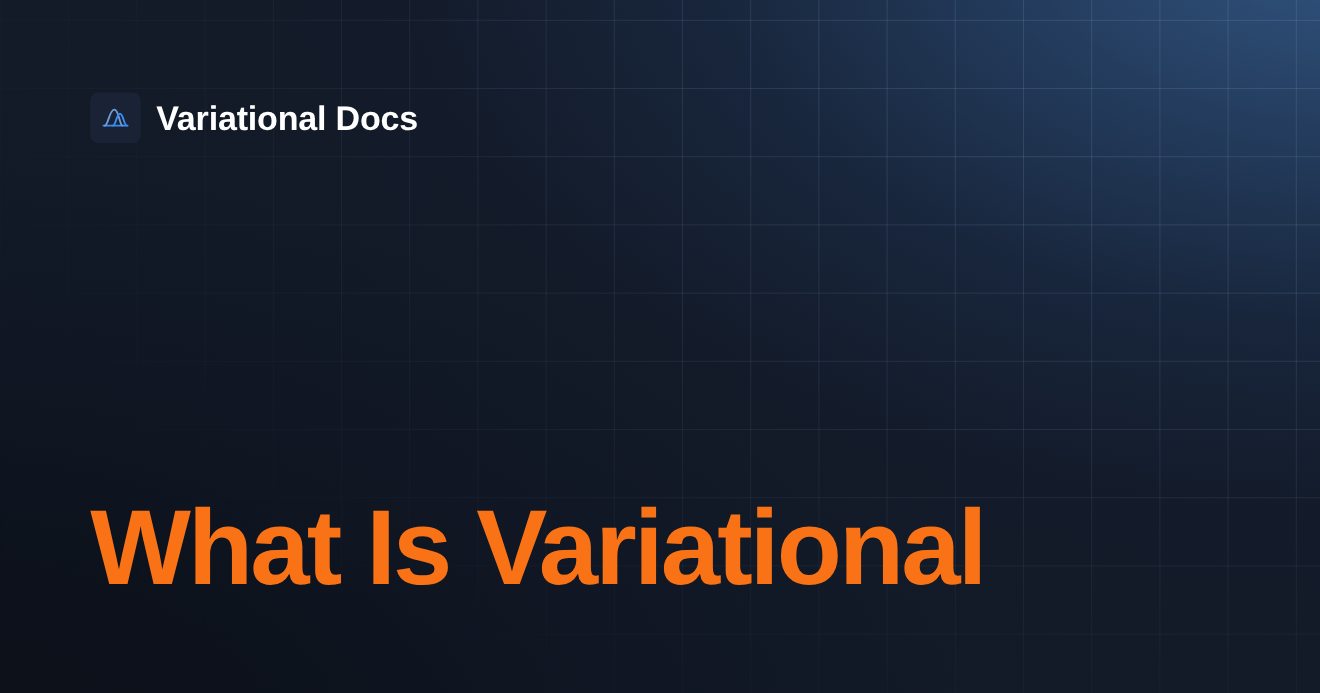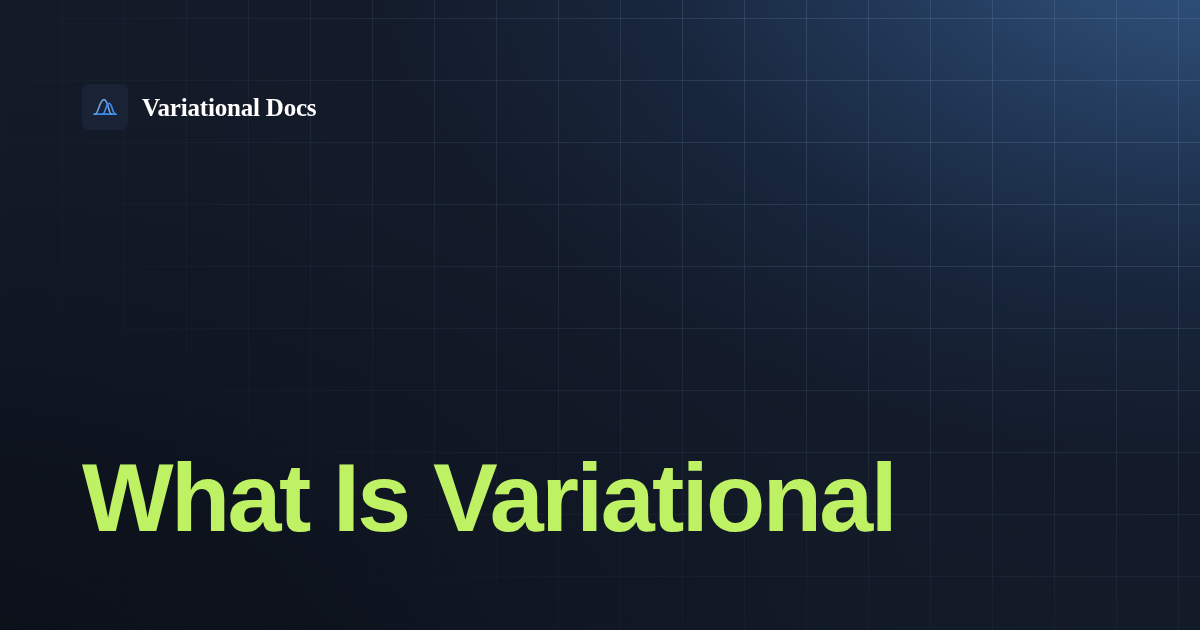--- a/index.html
+++ b/index.html
@@ -112,37 +112,36 @@
     background: #1a2236;
     display: flex;
     align-items: center;
     justify-content: center;
     flex: 0 0 auto;
   }
 
   .brand-badge svg { display: block; }
 
   .brand-name {
-    font-size: 25px;
+    font-size: 31px;
     font-weight: bold;
     color: #ffffff;
     letter-spacing: -0.2px;
     white-space: nowrap;
     line-height: 1;
-    font-family: Liberation Serif, serif;
   }
 
   
   .headline {
     position: absolute;
     left: 82px;
     top: 449px;
     font-size: 97px;
     font-weight: bold;
-    color: #bef264;
+    color: #f97316;
     letter-spacing: -2.6px;
     line-height: 1;
     white-space: nowrap;
   }
 </style>
 </head>
 <body>
 
 <div class="card">
 

